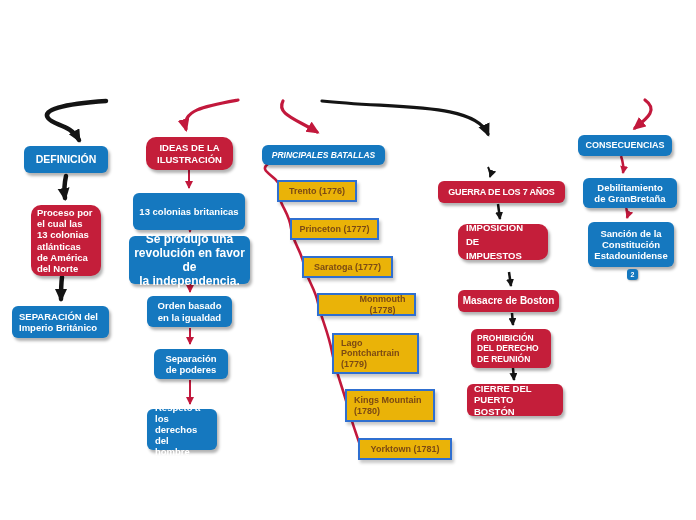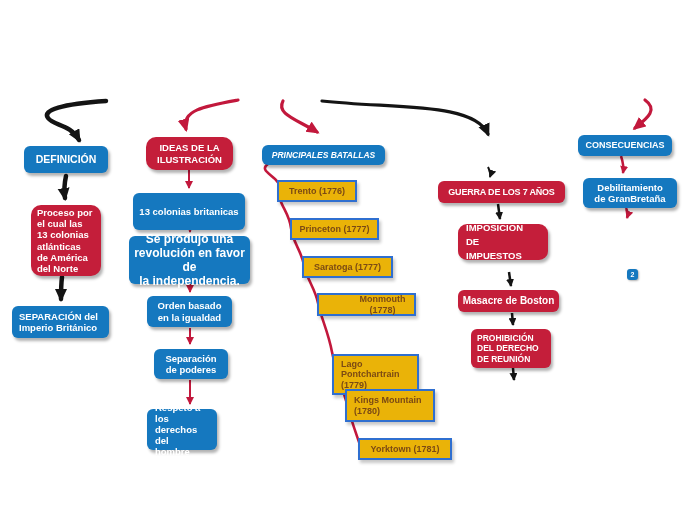--- a/index.html
+++ b/index.html
@@ -113,34 +113,39 @@
 de poderes</div>
   <div class="node blue left" style="left:147px;top:409px;width:70px;height:41px;font-size:9.5px;padding:3px 8px;">Respeto a los
 derechos del
 hombre</div>
 
   <div class="node blue center" style="left:262px;top:145px;width:123px;height:20px;font-size:8.5px;font-style:italic;">PRINCIPALES BATALLAS</div>
   <div class="node battle center" style="left:277px;top:180px;width:80px;height:22px;font-size:9px;">Trento (1776)</div>
   <div class="node battle center" style="left:290px;top:218px;width:89px;height:22px;font-size:9px;">Princeton  (1777)</div>
   <div class="node battle center" style="left:302px;top:256px;width:91px;height:22px;font-size:9px;">Saratoga (1777)</div>
   <div class="node battle center" style="left:317px;top:293px;width:99px;height:23px;font-size:9px;padding-left:32px;">Monmouth  (1778)</div>
-  <div class="node battle left" style="left:332px;top:333px;width:87px;height:41px;font-size:9px;padding:2px 7px;margin-top:21px;">Lago
+  <div class="node battle left" style="left:332px;top:333px;width:87px;height:41px;font-size:9px;padding:2px 7px;">Lago
 Pontchartrain
 (1779)</div>
   <div class="node battle left" style="left:345px;top:389px;width:90px;height:33px;font-size:9px;padding:2px 7px;">Kings Mountain
 (1780)</div>
   <div class="node battle center" style="left:358px;top:438px;width:94px;height:22px;font-size:9px;">Yorktown (1781)</div>
 
   <div class="node red center" style="left:438px;top:181px;width:127px;height:22px;font-size:9px;letter-spacing:-.2px;">GUERRA DE LOS 7 AÑOS</div>
   <div class="node red left" style="left:458px;top:224px;width:90px;height:36px;font-size:9.5px;padding:12px 8px;border-radius:9px;line-height:1.45;">IMPOSICIÓN
 DE
 IMPUESTOS</div>
   <div class="node red center" style="left:458px;top:290px;width:101px;height:22px;font-size:10px;">Masacre de Boston</div>
   <div class="node red left" style="left:471px;top:329px;width:80px;height:39px;font-size:8.5px;padding:3px 6px;">PROHIBICIÓN
 DEL DERECHO
 DE REUNIÓN</div>
+  <div class="node red left" style="left:467px;top:384px;width:96px;height:32px;font-size:9.5px;padding:3px 7px;">CIERRE DEL
+PUERTO BOSTÓN</div>
 
   <div class="node blue center" style="left:578px;top:135px;width:94px;height:21px;font-size:9px;">CONSECUENCIAS</div>
   <div class="node blue center" style="left:583px;top:178px;width:94px;height:30px;font-size:9.5px;">Debilitamiento
 de GranBretaña</div>
+  <div class="node blue center" style="left:588px;top:222px;width:86px;height:45px;font-size:9.5px;">Sanción de la
+Constitución
+Estadounidense</div>
   <div class="node blue center badge" style="left:627px;top:269px;width:11px;height:11px;">2</div>
 
 </div>
 
 </body></html>

